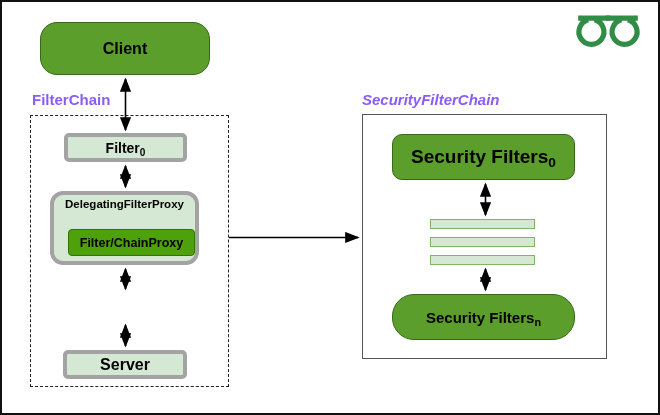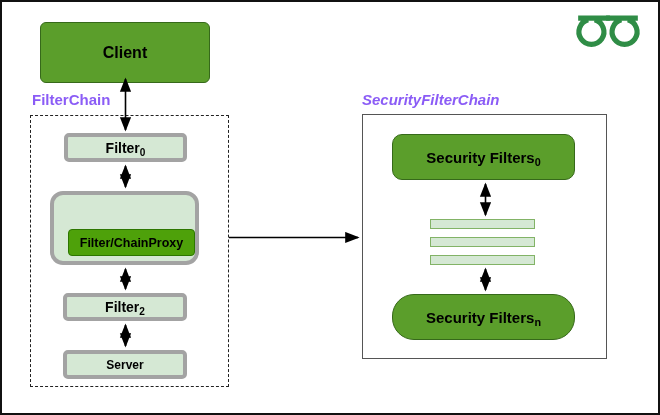--- a/index.html
+++ b/index.html
@@ -24,46 +24,46 @@
     text-align: center;
   }
   .green {
     background: #5b9e2b;
     border: 1px solid #36691a;
   }
   .lightgreen {
     background: #d5e8d4;
     border: 4px solid #a3a3a3;
   }
-  .client-box { left: 38px; top: 20px; width: 170px; height: 61px; border-radius: 6px; font-size: 16px; }
+  .client-box { left: 38px; top: 20px; width: 170px; height: 53px; border-radius: 17px; font-size: 16px; }
   .section-label { position: absolute; font-weight: 700; font-size: 15px; color: #8b5cf6; white-space: nowrap; }
   .filterchain-label { left: 30px; top: 89px; }
   .sfc-label { left: 360px; top: 89px; font-style: italic; }
   .dashed-box {
     position: absolute; left: 28px; top: 113px; width: 199px; height: 272px;
     box-sizing: border-box; border: 1.5px dashed #222222; background: transparent;
   }
   .filter0-box { left: 62px; top: 131px; width: 123px; height: 29px; border-radius: 5px; font-size: 14px; }
   .dfp-box {
     position: absolute; left: 48px; top: 189px; width: 149px; height: 74px;
     box-sizing: border-box; border-radius: 13px;
   }
   .dfp-label {
     position: absolute; left: 48px; top: 196px; width: 149px;
     font-weight: 700; font-size: 11.5px; text-align: center; color: #000;
   }
   .fcp-box { left: 66px; top: 227px; width: 127px; height: 27px; border-radius: 4px; font-size: 12.5px;
     background: #4ea10a; border: 1px solid #2d7600; }
   .filter2-box { left: 61px; top: 291px; width: 124px; height: 28px; border-radius: 5px; font-size: 14px; }
-  .server-box { left: 61px; top: 348px; width: 124px; height: 29px; border-radius: 5px; font-size: 12px; }
+  .server-box { left: 61px; top: 348px; width: 124px; height: 29px; border-radius: 5px; font-size: 16px; }
   .sfc-box {
     position: absolute; left: 360px; top: 112px; width: 245px; height: 245px;
     box-sizing: border-box; border: 1px solid #555555; background: #ffffff;
   }
-  .sf0-box { left: 390px; top: 132px; width: 183px; height: 46px; border-radius: 10px; font-size: 15px; }
+  .sf0-box { left: 390px; top: 132px; width: 183px; height: 46px; border-radius: 10px; font-size: 19px; }
   .sfn-box { left: 390px; top: 292px; width: 183px; height: 46px; border-radius: 22px; font-size: 15px; }
   .bar {
     position: absolute; left: 428px; width: 105px; height: 10px;
     box-sizing: border-box; background: #d5e8d4; border: 1px solid #82b366;
   }
   .bar1 { top: 217px; } .bar2 { top: 235px; } .bar3 { top: 253px; }
   sub.subn { font-size: 0.72em; font-weight: 700; vertical-align: -0.28em; line-height: 0; }
   #arrows { position: absolute; left: 0; top: 0; width: 660px; height: 415px; pointer-events: none; }
   #gfg-logo { position: absolute; left: 570px; top: 8px; width: 72px; height: 38px; }
 </style>
@@ -77,27 +77,25 @@
   </div>
 
   <div class="section-label filterchain-label">FilterChain</div>
   <div class="dashed-box"></div>
 
   <div class="box lightgreen filter0-box">
     <span><span>Filter</span><sub class="subn">0</sub></span>
   </div>
 
   <div class="dfp-box lightgreen"></div>
+  <div class="dfp-label">DelegatingFilterProxy</div>
   <div class="box fcp-box">
     <span>Filter/ChainProxy</span>
   </div>
 
-  <div class="box lightgreen filter2-box">
-    <span><span>Filter</span><sub class="subn">2</sub></span>
-  </div>
 
   <div class="box lightgreen server-box">
     <span>Server</span>
   </div>
 
   <div class="section-label sfc-label">SecurityFilterChain</div>
   <div class="sfc-box"></div>
 
   <div class="box green sf0-box">
     <span><span>Security Filters</span><sub class="subn">0</sub></span>

